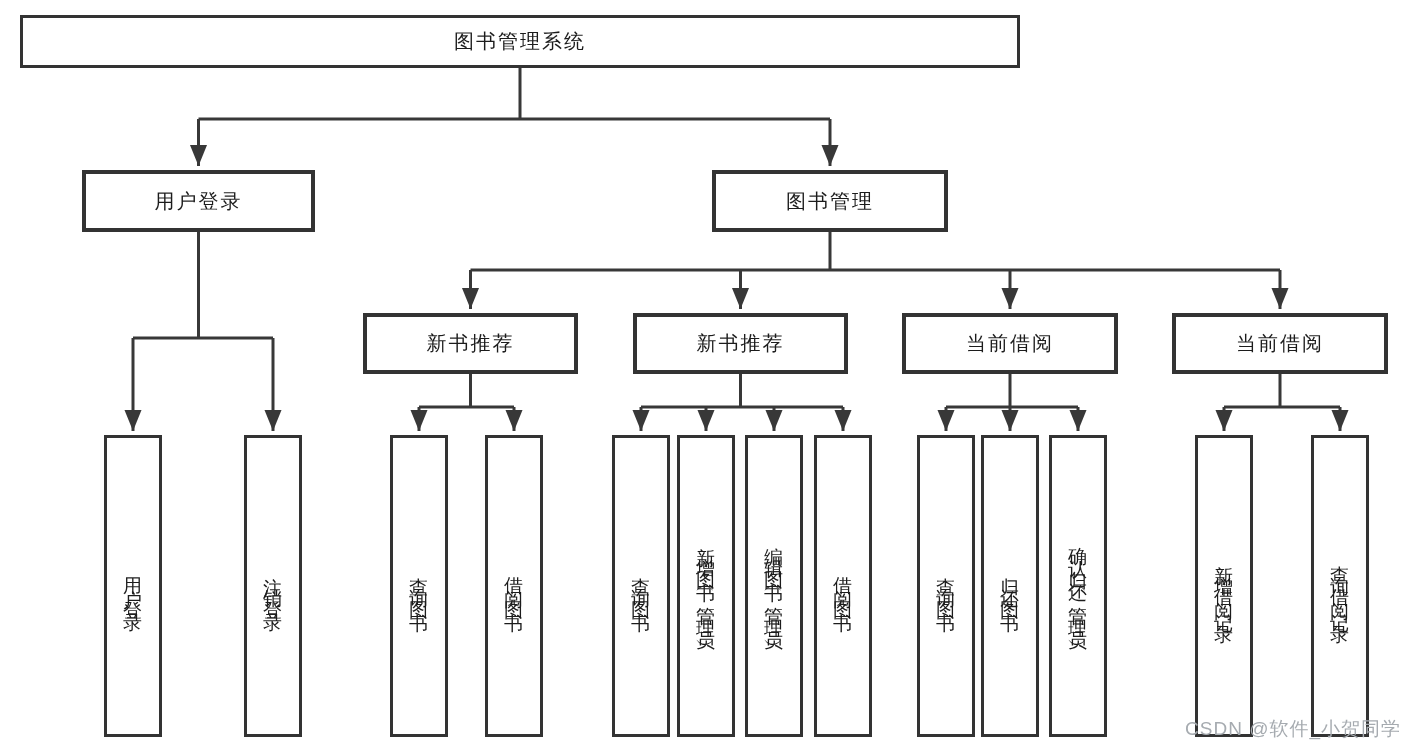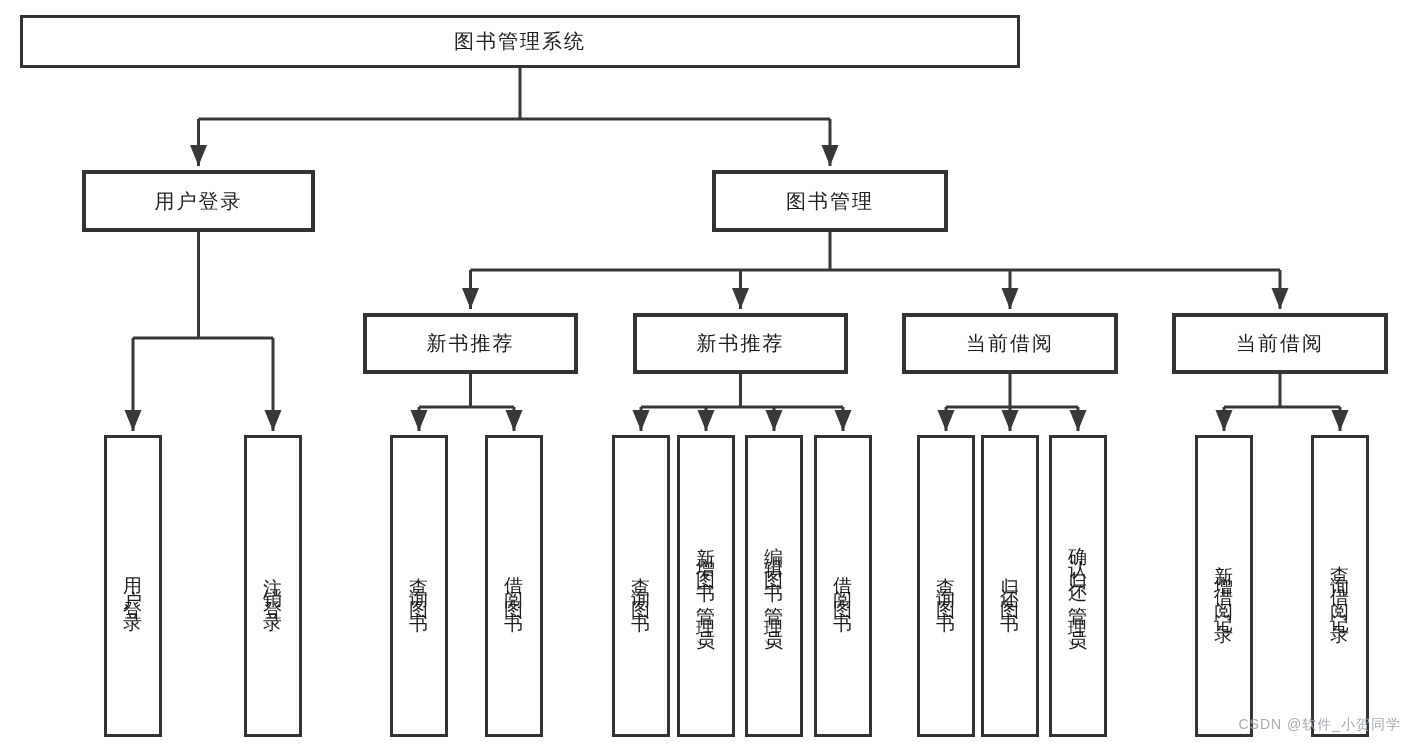--- a/index.html
+++ b/index.html
@@ -23,21 +23,21 @@
   }
   .node.thin{border-width:3px;}
   .node .lbl{white-space:nowrap;}
   .node.v{border-width:3px;}
   .node.v .lbl{
     writing-mode:vertical-rl;text-orientation:mixed;
     font-size:19px;line-height:1;letter-spacing:12px;white-space:normal;
   }
   .watermark{
     position:absolute;top:716px;right:4px;
-    font-size:14px;letter-spacing:1px;color:var(--watermark);
+    font-size:19px;letter-spacing:1px;color:var(--watermark);
     white-space:nowrap;z-index:5;
   }
 </style>
 </head>
 <body>
 
 <div class="canvas">
 
   <svg class="wires" width="1405" height="747" viewBox="0 0 1405 747" xmlns="http://www.w3.org/2000/svg">
     <defs>

